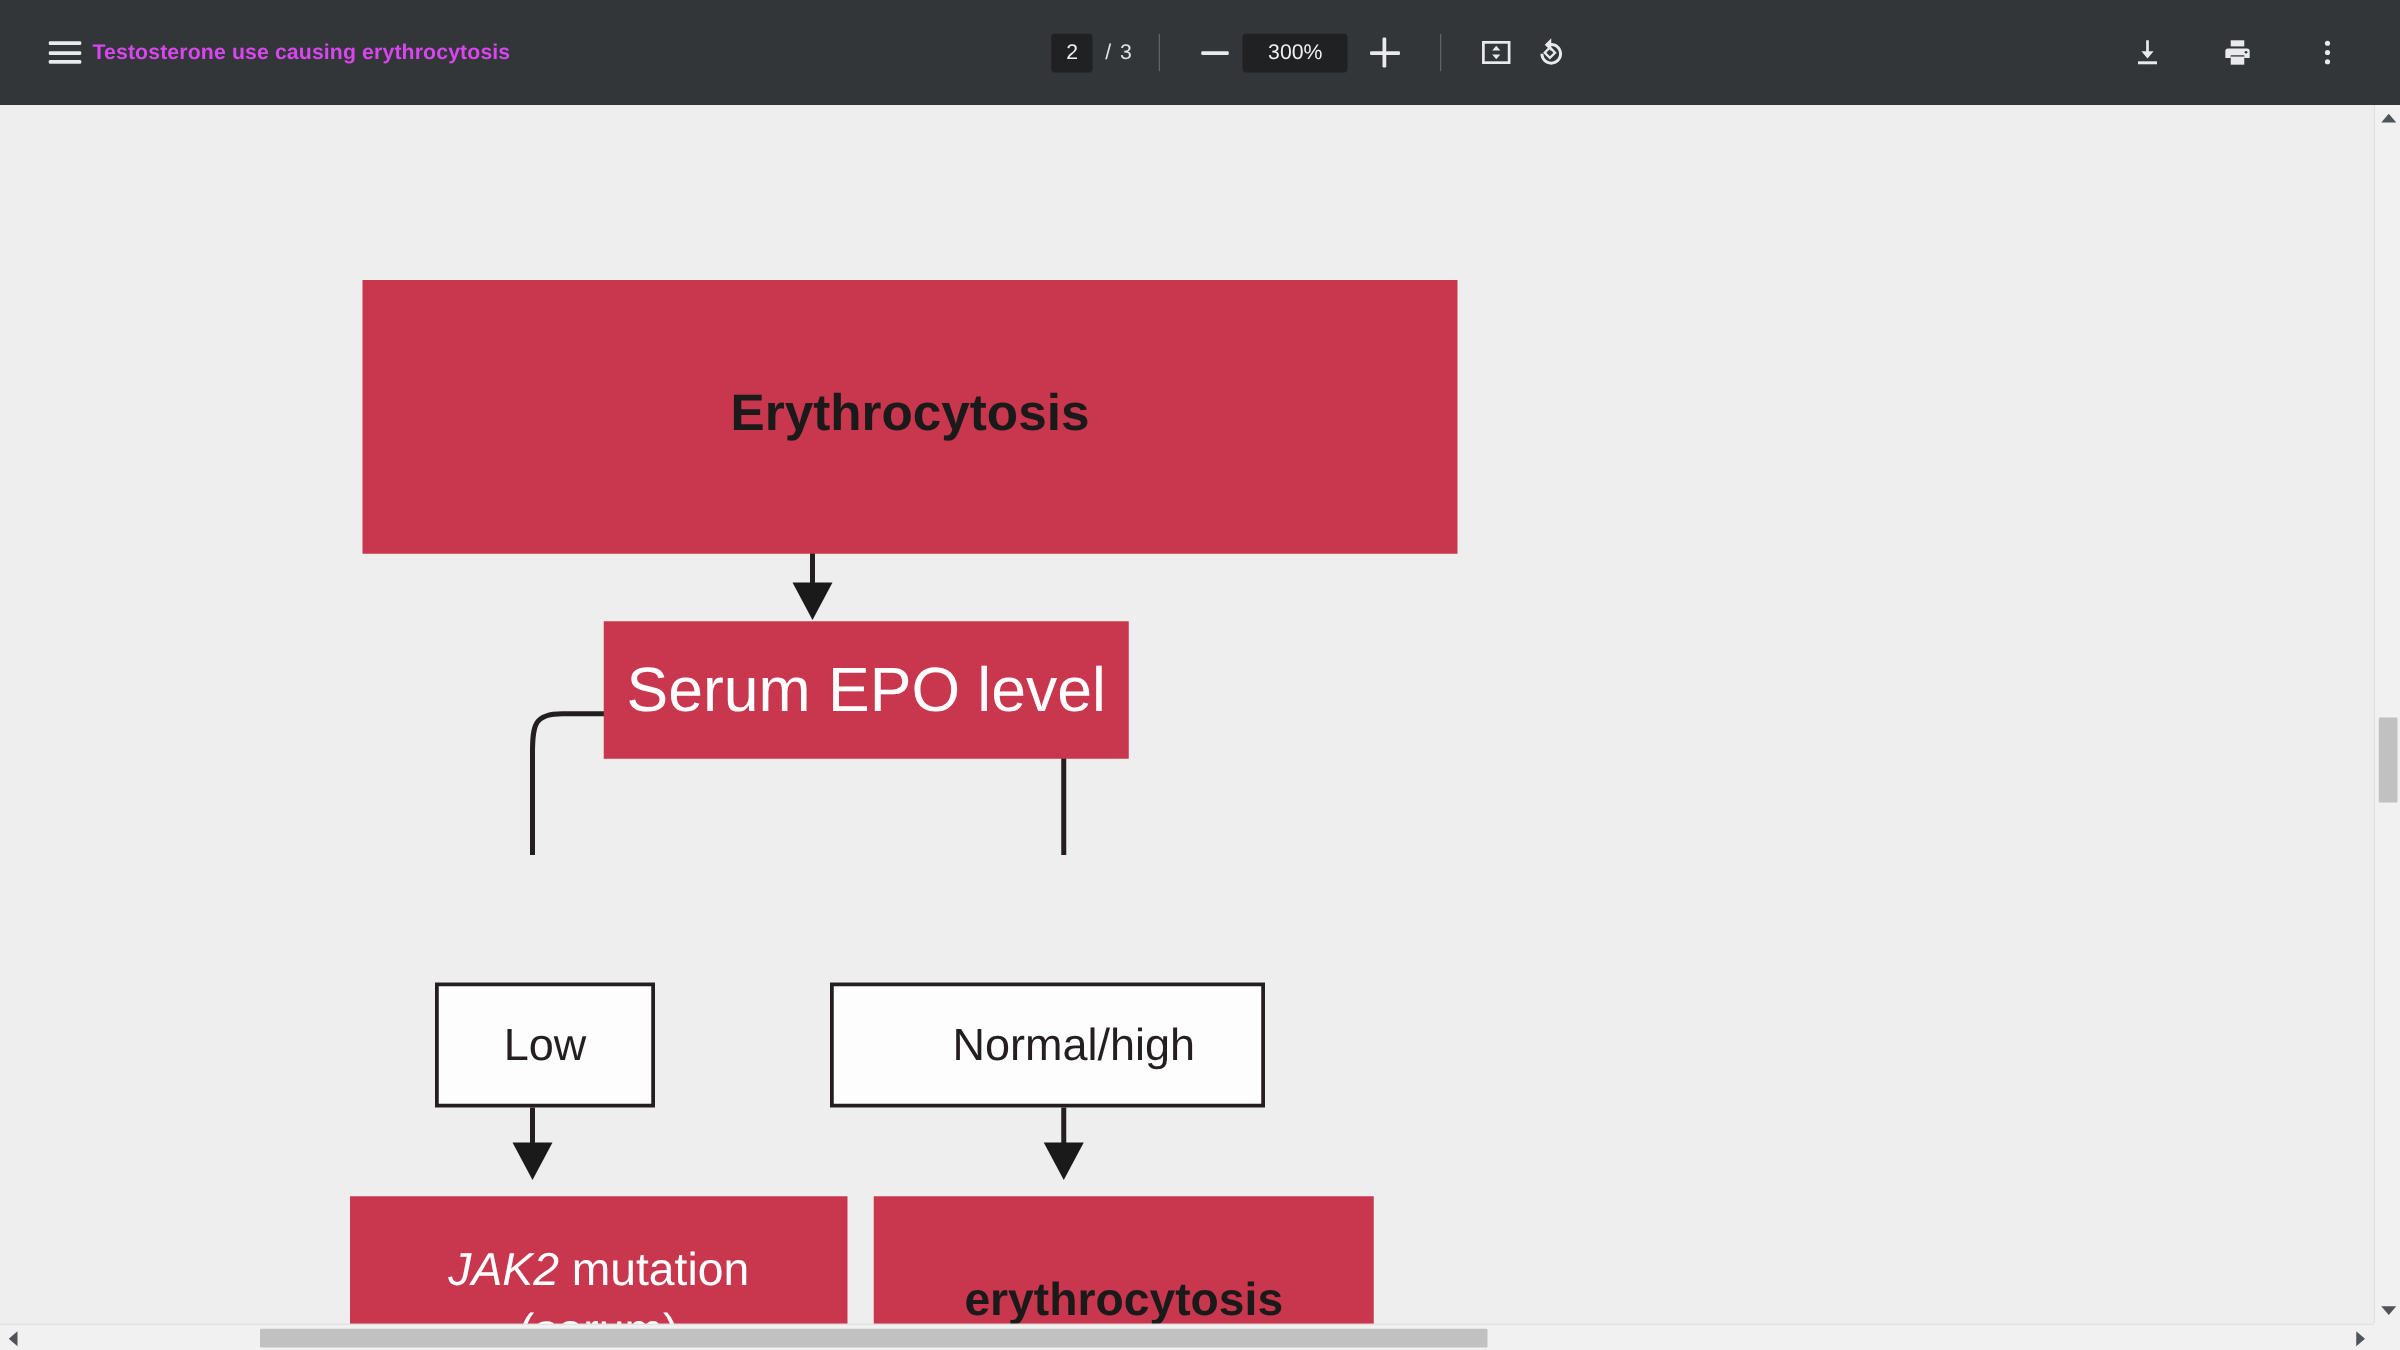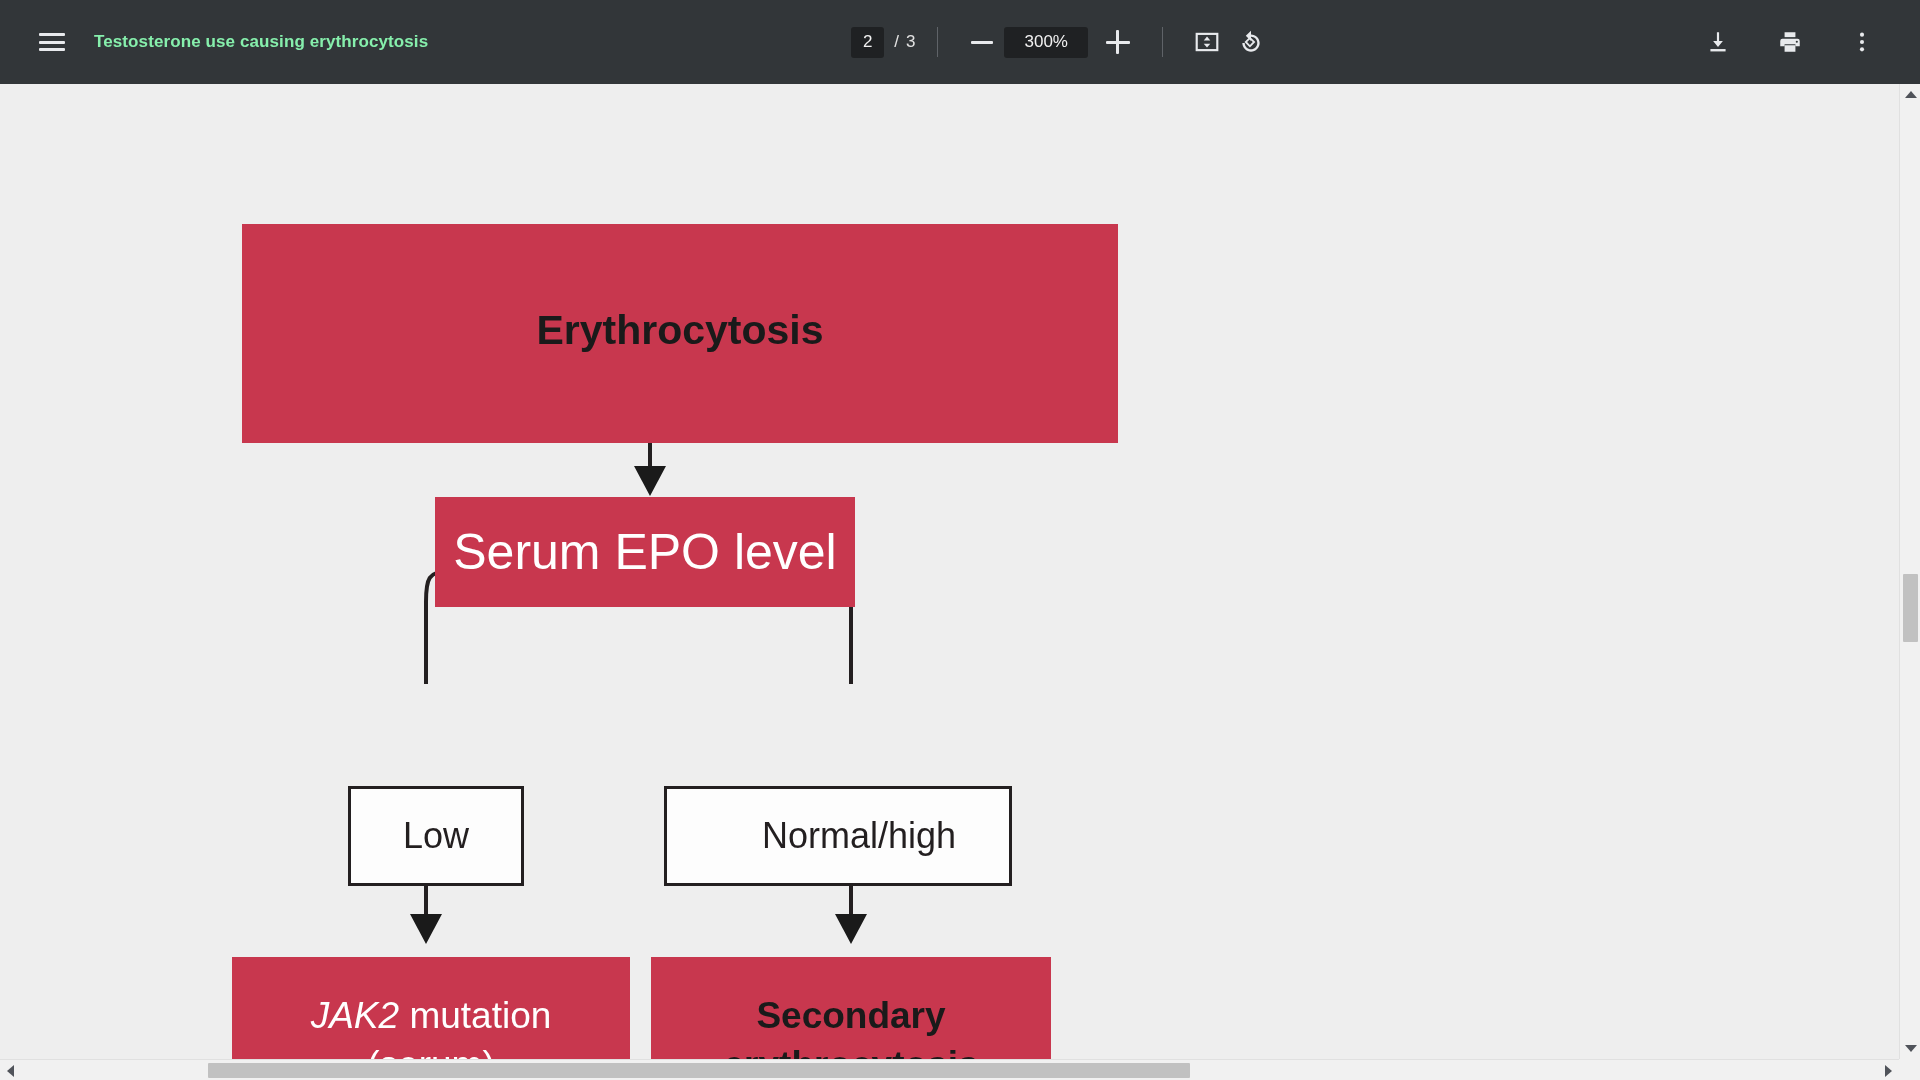--- a/index.html
+++ b/index.html
@@ -25,22 +25,22 @@
   .icon-btn{
     width:44px; height:44px;
     display:flex; align-items:center; justify-content:center;
     border-radius:50%; cursor:pointer; flex:0 0 auto;
   }
 
   .hamburger{ width:26px; height:18px; display:flex; flex-direction:column; justify-content:space-between; }
   .hamburger i{ display:block; height:3px; background:#e8eaed; border-radius:1px; }
 
   .doc-title{
-    font-size:17px; font-weight:bold; color:#86efac;
-    margin-left:20px; white-space:nowrap; letter-spacing:.1px;
+    font-size:17px; font-weight:bold; color:#d946ef;
+    white-space:nowrap; letter-spacing:.1px;
   }
 
   .page-box{
     width:33px; height:31px; background:#1f2123;
     border-radius:3px; display:flex; align-items:center; justify-content:center;
     font-size:17px; color:#f1f1f1; cursor:text;
   }
   .page-sep{ font-size:17px; color:#e3e3e3; margin:0 7px 0 10px; }
   .page-total{ font-size:17px; color:#e3e3e3; }
 
@@ -68,20 +68,21 @@
     background:#eeeeee;
   }
 
   .node{ position:absolute; }
 
   .red-box{
     background:#c8374e;
     display:flex; flex-direction:column;
     align-items:center; justify-content:center;
     text-align:center;
+    margin-left:48px;
   }
   .white-box{
     background:#fdfdfd;
     border:3px solid #231f20;
     display:flex; align-items:center; justify-content:center;
     text-align:center;
   }
 
   .t-dark{ color:#1a1a1a; font-weight:bold; }
   .t-white{ color:#ffffff; font-weight:normal; }
@@ -221,21 +222,20 @@
     </div>
 
     <div class="node red-box" style="left:232px; top:873px; width:398px; height:167px;">
       <div class="t-white" style="font-size:37px; line-height:1.3;">
         <span class="t-ital">JAK2</span><span> mutation</span>
       </div>
       <div class="t-white" style="font-size:37px; line-height:1.3;">(serum)</div>
     </div>
 
     <div class="node red-box" style="left:651px; top:873px; width:400px; height:167px;">
-      <div class="t-dark" style="font-size:37px; line-height:1.3;">Secondary</div>
       <div class="t-dark" style="font-size:37px; line-height:1.3;">erythrocytosis</div>
     </div>
 
   </div>
 </div>
 
 <div class="vscroll">
   <div class="arr arr-up" style="left:4.5px; top:7px;"></div>
   <div class="vthumb" style="top:490px; height:68px;"></div>
   <div class="arr arr-dn" style="left:4.5px; bottom:28px;"></div>

